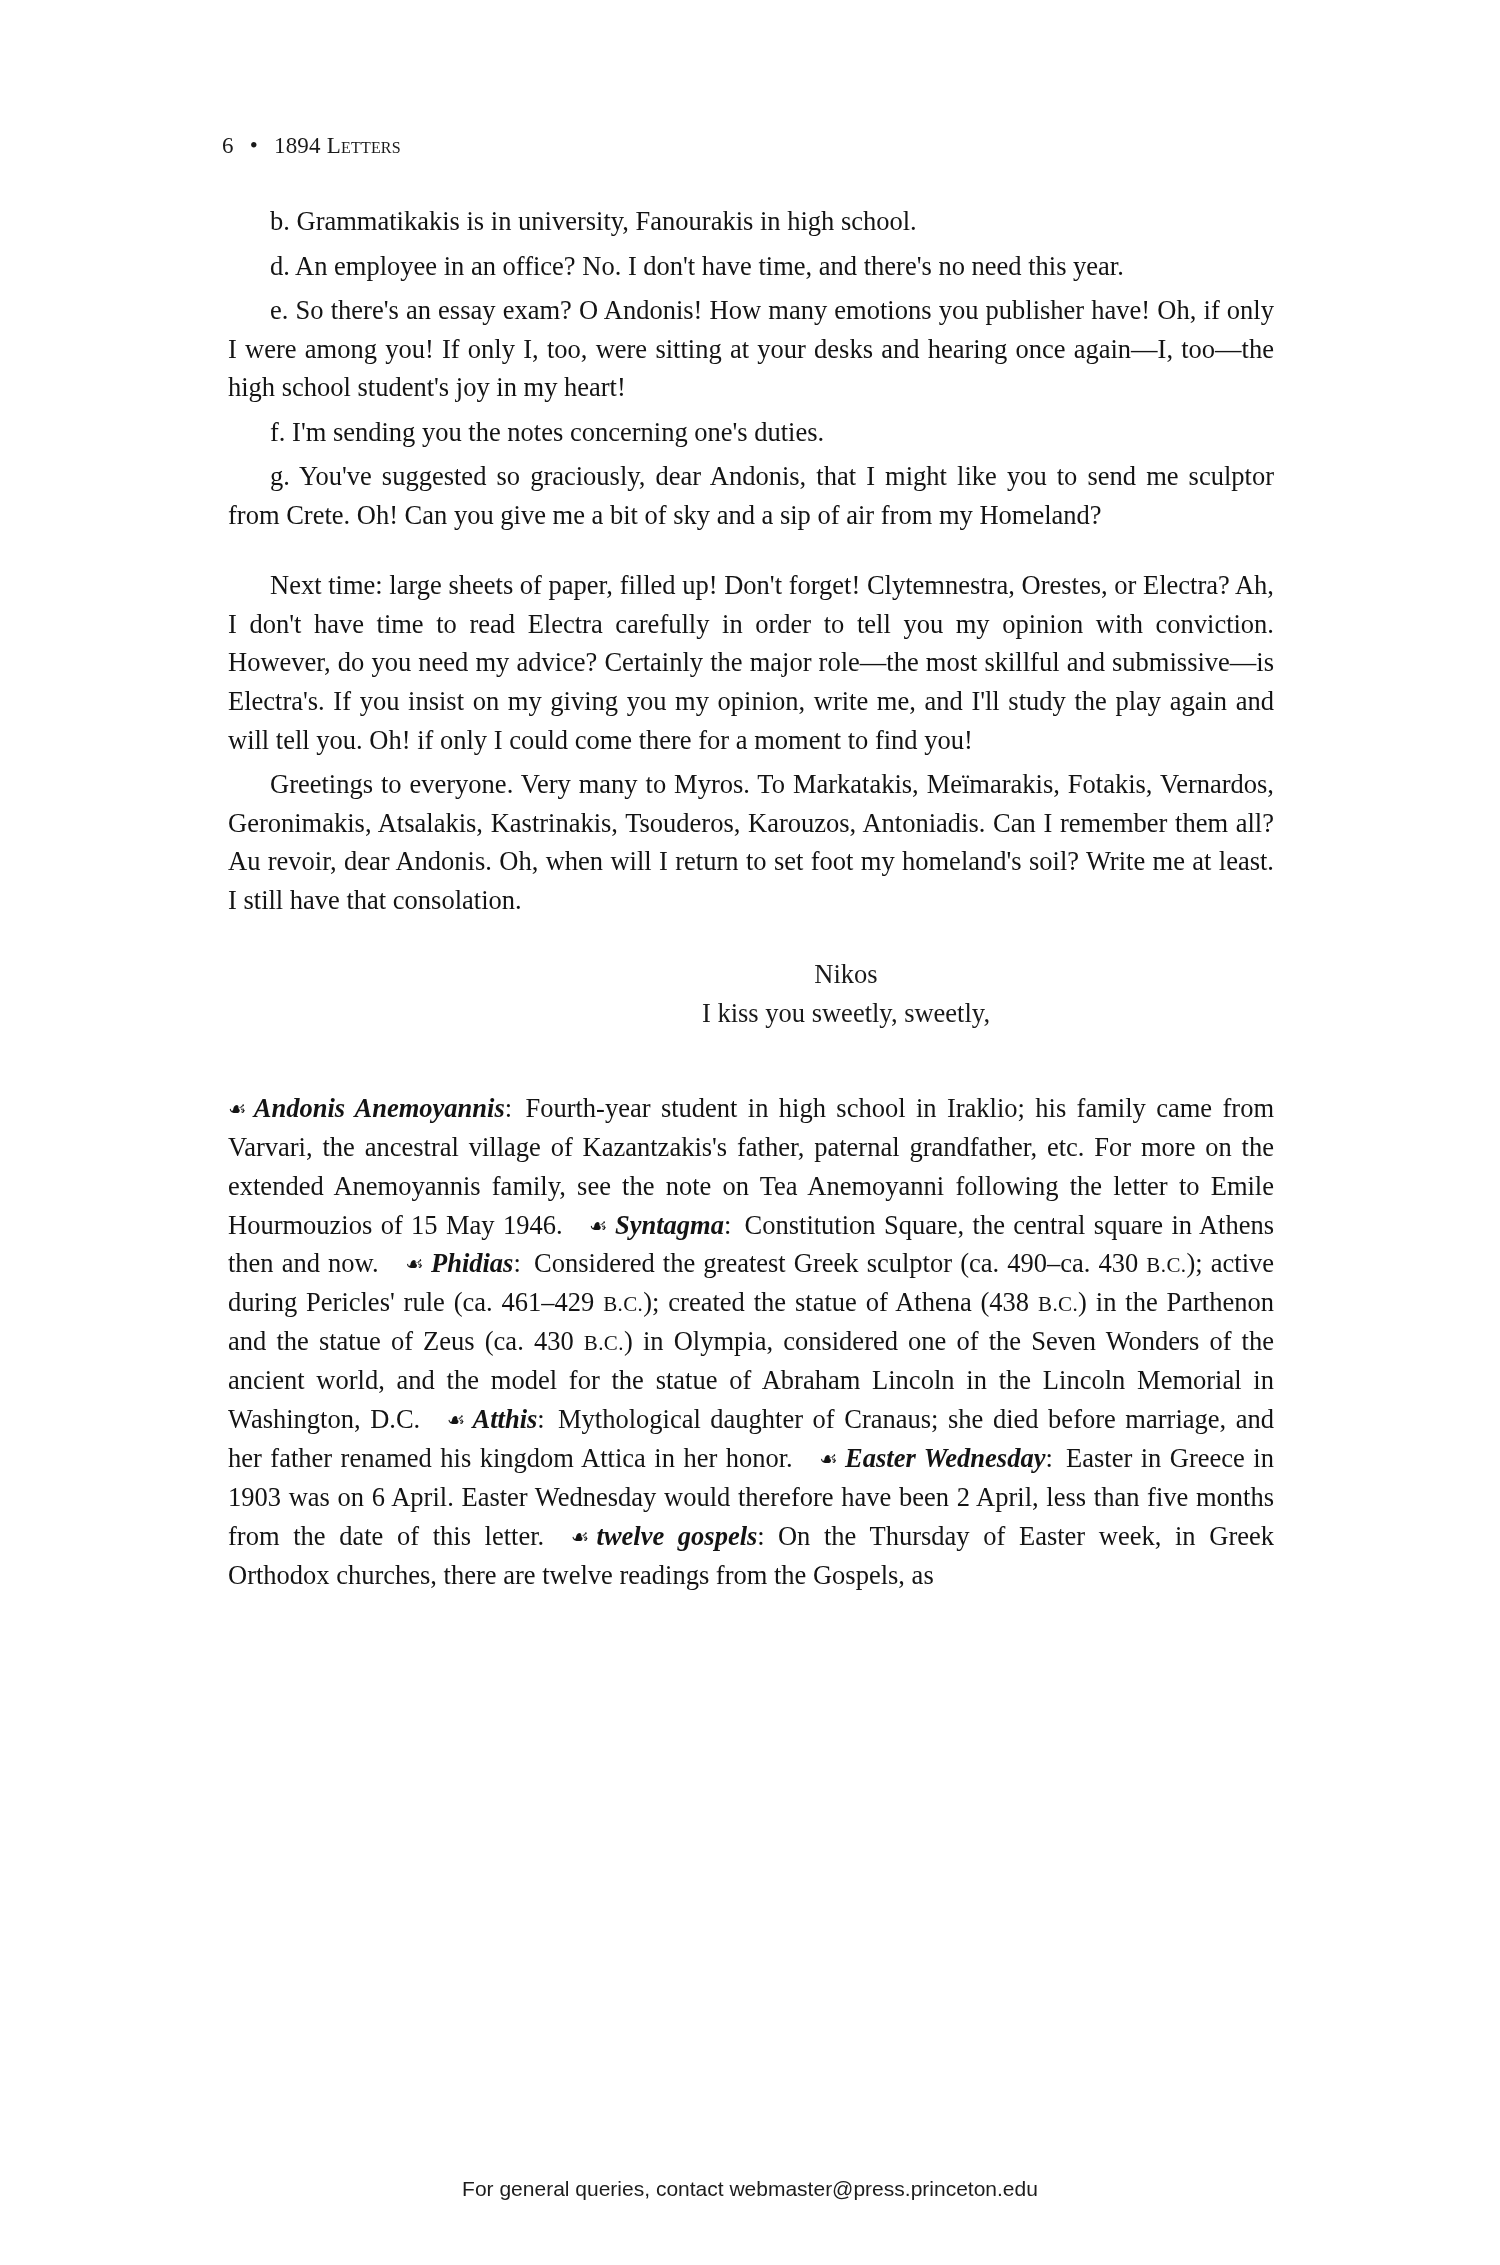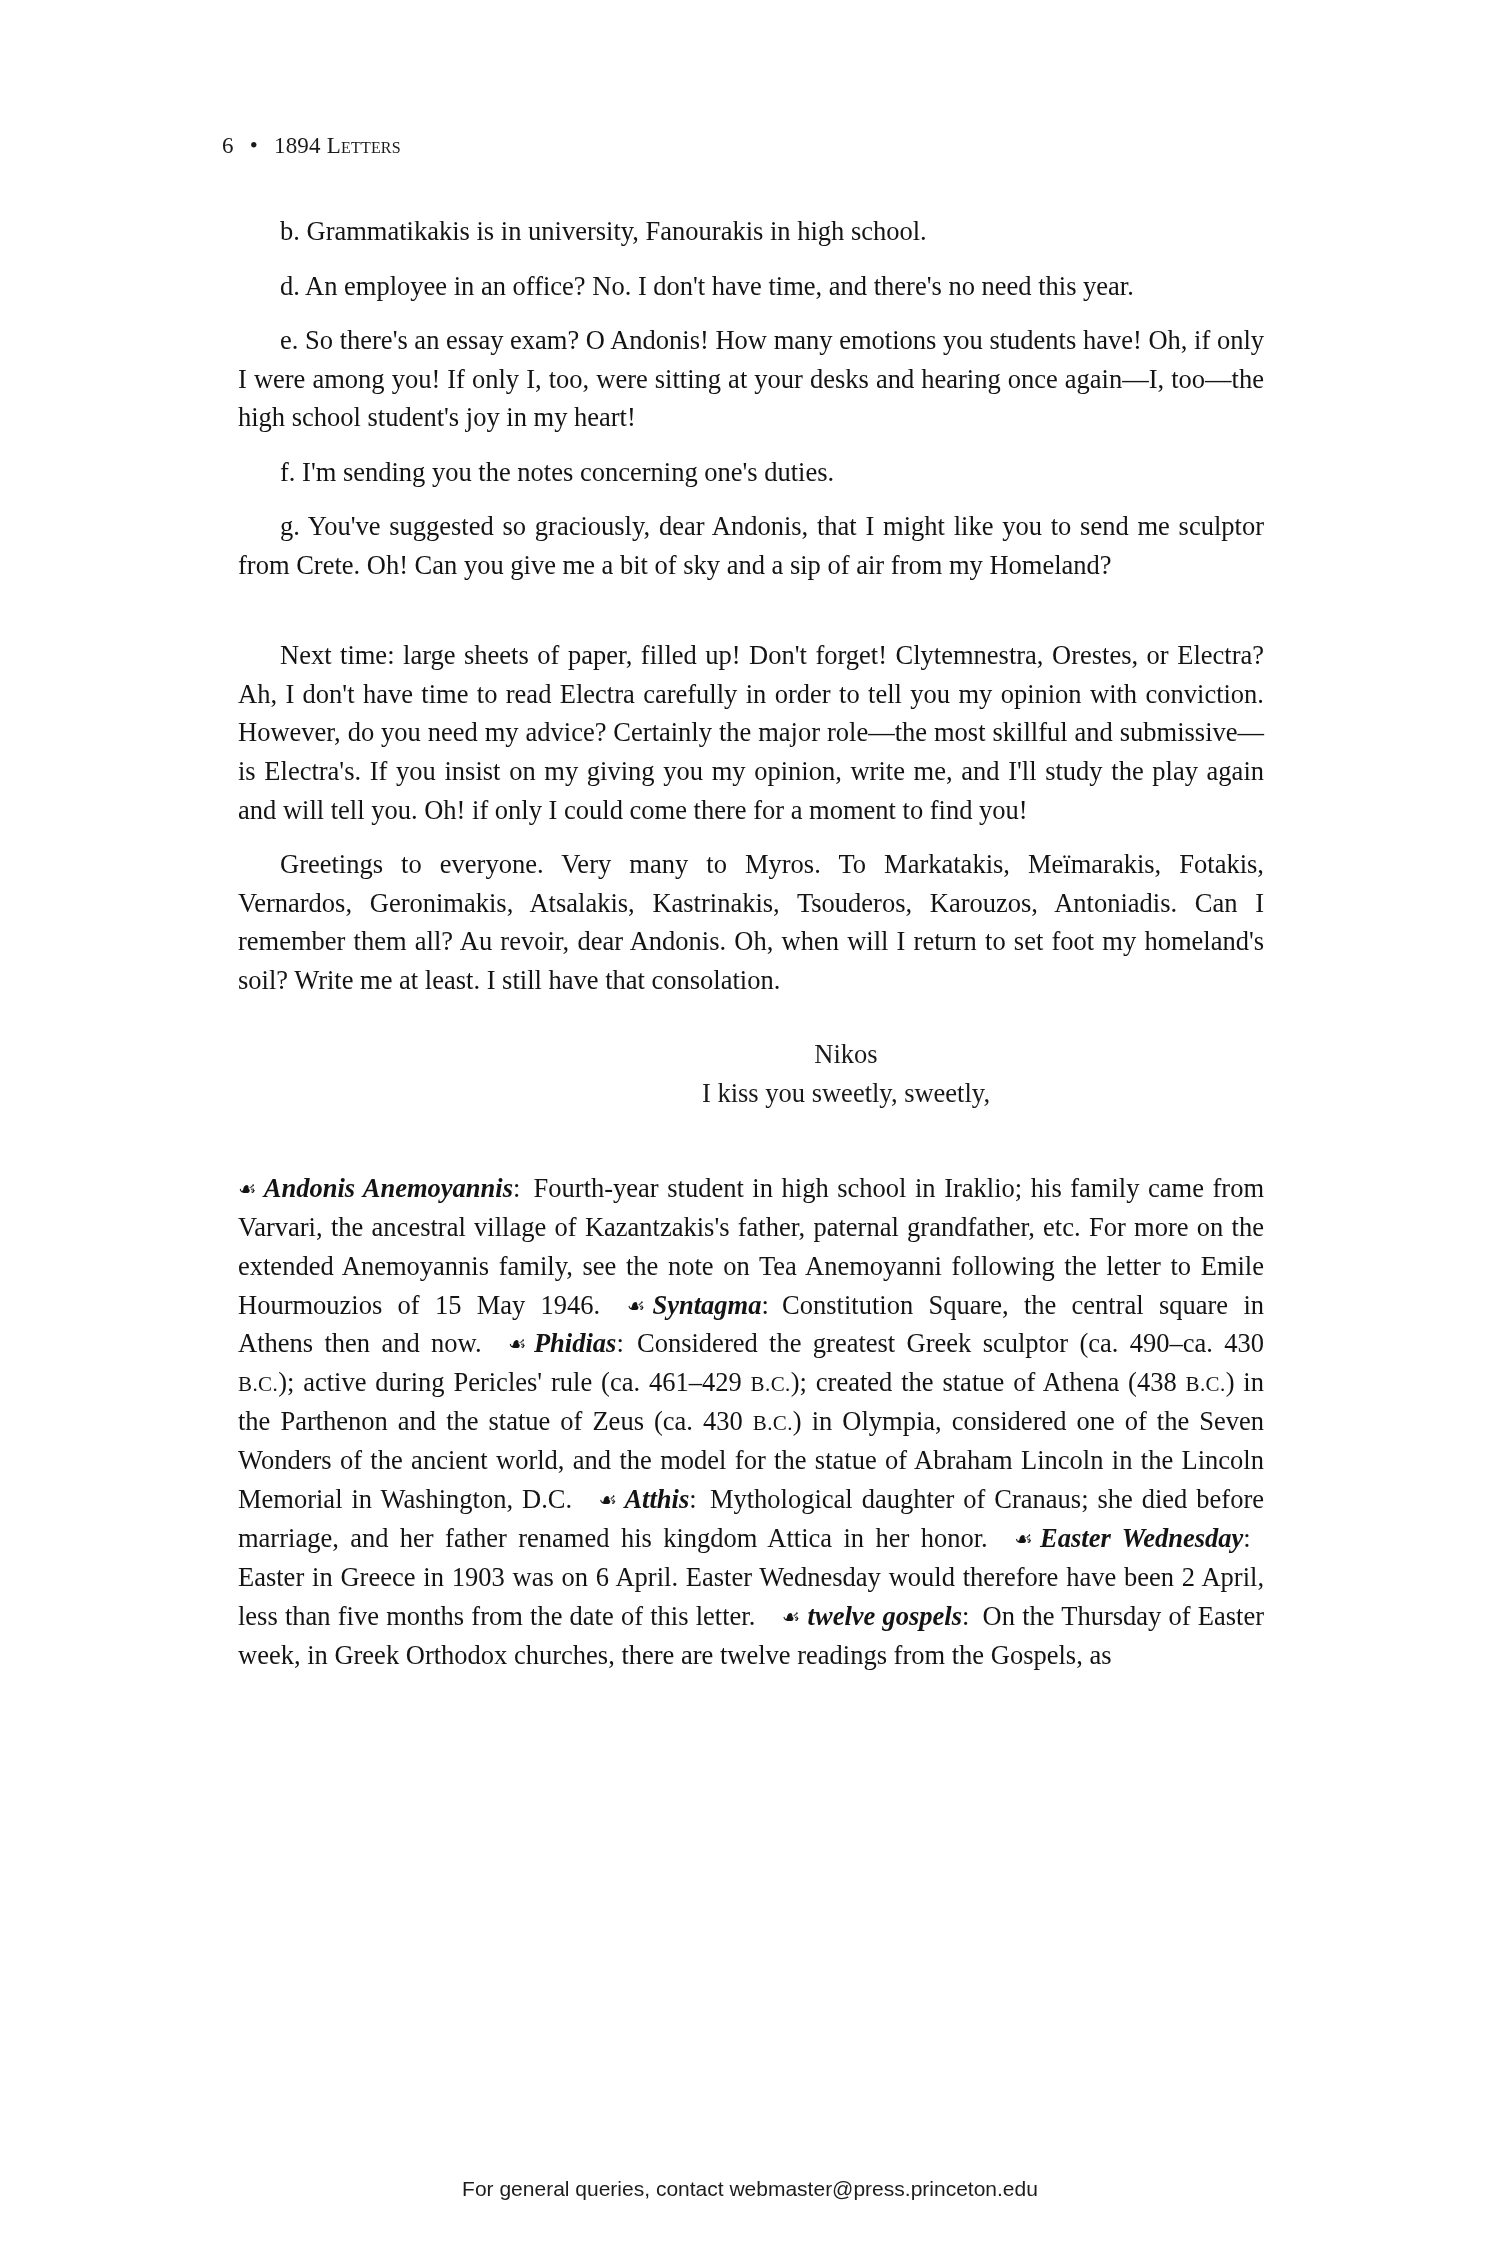--- a/index.html
+++ b/index.html
@@ -50,21 +50,21 @@
   .runhead .title { font-variant: small-caps; }
 
   
   .textblock {
     position: absolute;
     left: 222px;
     top: 196px;
     width: 1058px;
   }
   p {
-    margin: 16px;
+    margin: 6px;
     font-size: 26.5px;
     line-height: 1.455;
     text-align: justify;
     text-justify: inter-word;
     -webkit-hyphens: auto;
     hyphens: auto;
     color: #141414;
   }
   p.indent { text-indent: 42px; }
   .gap-med { height: 20px; }
@@ -122,21 +122,21 @@
 
 
   <div class="runhead">
     <span class="folio">6</span><span class="bullet">•</span><span class="title">1894 Letters</span>
   </div>
 
   <div class="textblock">
 
     <p class="indent">b.  Grammatikakis is in university, Fanourakis in high school.</p>
     <p class="indent">d.  An employee in an office? No. I don't have time, and there's no need this year.</p>
-    <p class="indent">e.  So there's an essay exam? O Andonis! How many emotions you students have! Oh, if only I were among you! If only I, too, were sitting at your desks and hearing once again—I, too—the high school student's joy in my heart!</p>
+    <p class="indent">e.  So there's an essay exam? O Andonis! How many emotions you publisher have! Oh, if only I were among you! If only I, too, were sitting at your desks and hearing once again—I, too—the high school student's joy in my heart!</p>
     <p class="indent">f.  I'm sending you the notes concerning one's duties.</p>
     <p class="indent">g.  You've suggested so graciously, dear Andonis, that I might like you to send me sculptor from Crete. Oh! Can you give me a bit of sky and a sip of air from my Homeland?</p>
 
     <div class="gap-med"></div>
 
     <p class="indent">Next time: large sheets of paper, filled up! Don't forget! Clytemnestra, Orestes, or Electra? Ah, I don't have time to read Electra carefully in order to tell you my opinion with conviction. However, do you need my advice? Certainly the major role—the most skillful and submissive—is Electra's. If you insist on my giving you my opinion, write me, and I'll study the play again and will tell you. Oh! if only I could come there for a moment to find you!</p>
     <p class="indent">Greetings to everyone. Very many to Myros. To Markatakis, Meïmarakis, Fotakis, Vernardos, Geronimakis, Atsalakis, Kastrinakis, Tsouderos, Karouzos, Antoniadis. Can I remember them all? Au revoir, dear Andonis. Oh, when will I return to set foot my homeland's soil? Write me at least. I still have that consolation.</p>
 
     <div class="signature">
       <div>Nikos</div>

